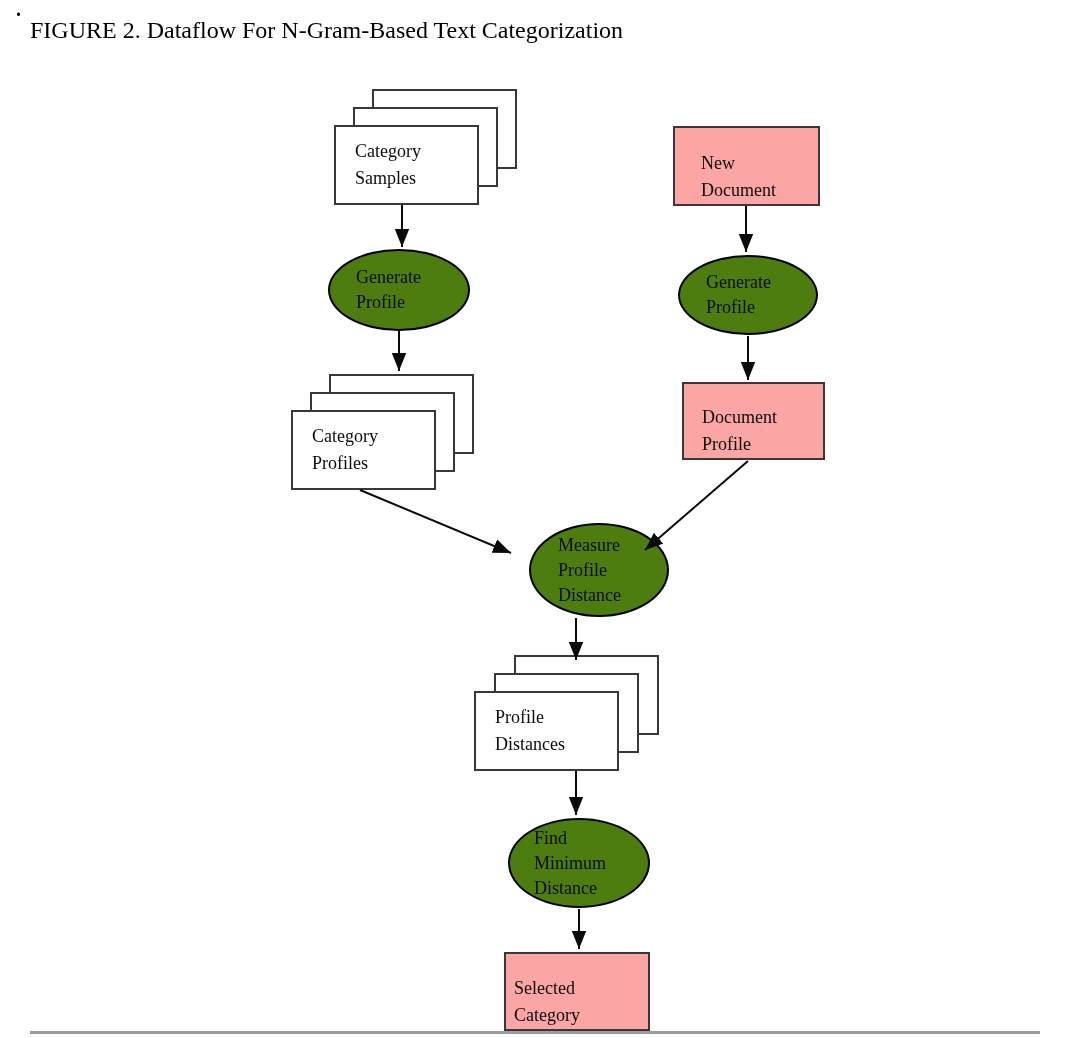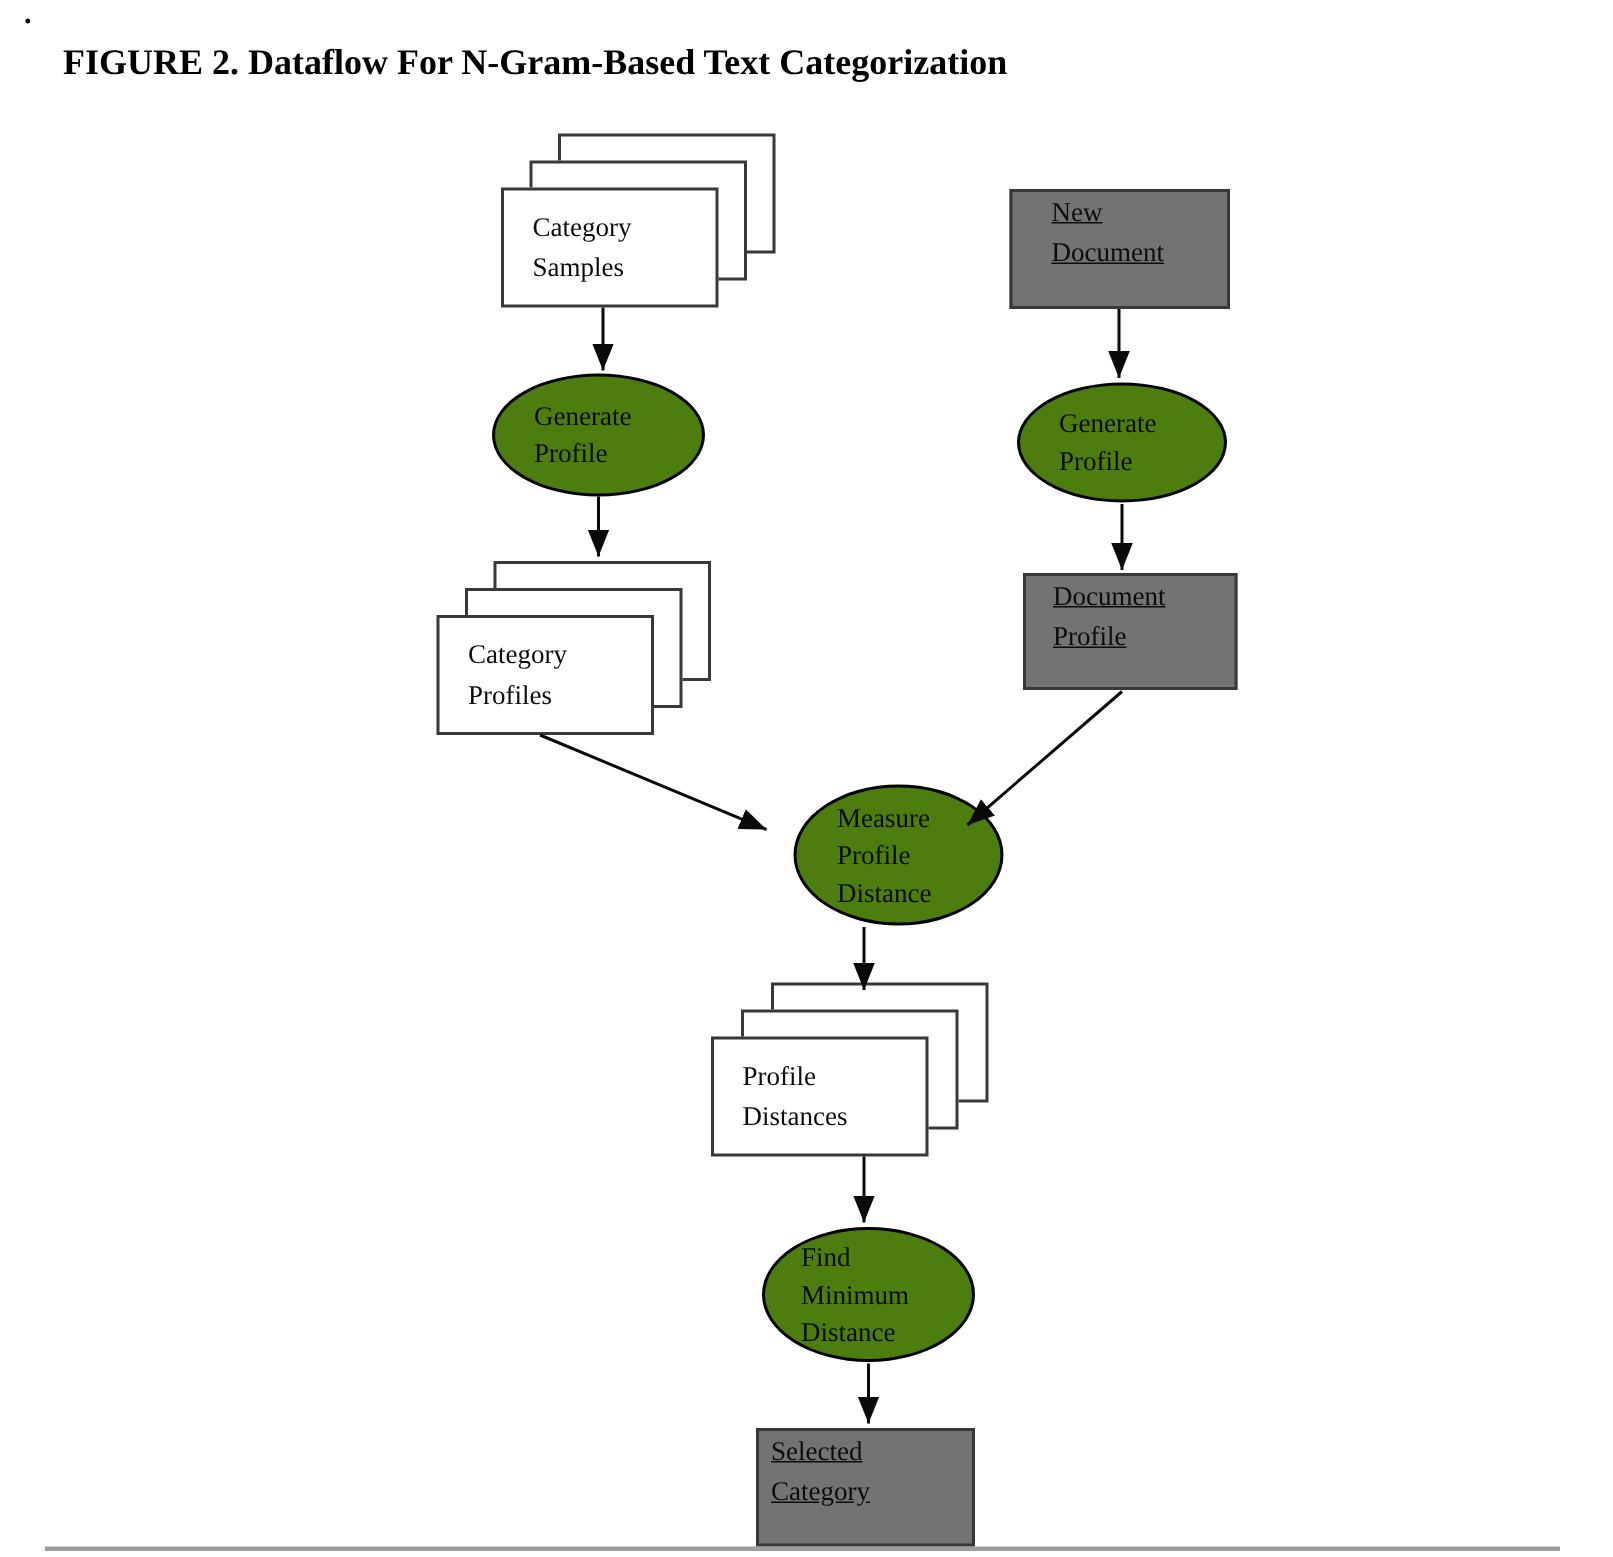--- a/index.html
+++ b/index.html
@@ -5,36 +5,36 @@
   html, body { margin:0; padding:0; background:#ffffff; }
   .canvas {
     position:relative; width:1075px; height:1038px; background:#ffffff;
     font-family:"Liberation Serif", "DejaVu Serif", serif; color:#0c0c0c;
     overflow:hidden;
   }
   .stray-dot {
     position:absolute; left:16px; top:-2px; font-size:20px; font-weight:bold; color:#000;
   }
   .fig-title {
-    position:absolute; left:30px; top:17px; margin:12px;
-    font-size:24px; font-weight:bold; color:#000; white-space:nowrap;
+    position:absolute; left:30px; top:17px; margin:0;
+    font-size:24px; font-weight:normal; color:#000; white-space:nowrap;
   }
   .node-label {
     white-space:pre-line; font-size:18px; line-height:27px; color:#0c0c0c;
   }
   .ellipse .node-label { line-height:25px; }
   .stack { position:absolute; }
   .sheet {
     position:absolute; width:145px; height:80px; background:#ffffff;
     border:2px solid #383838; box-sizing:border-box;
   }
   .sheet.front { display:flex; align-items:center; padding-left:19px; }
   .box {
-    position:absolute; background:#737373; border:2px solid #383838;
-    box-sizing:border-box; display:flex; align-items:flex-start; padding-left:22px;text-decoration:underline;
+    position:absolute; background:#fca5a5; border:2px solid #383838;
+    box-sizing:border-box; display:flex; align-items:flex-end; padding-left:22px;
   }
   .ellipse {
     position:absolute; background:#4d7c0f; border:2px solid #000000;
     border-radius:50%; box-sizing:border-box; display:flex; align-items:center;
   }
   .connector-layer {
     position:absolute; left:0; top:0; width:1075px; height:1038px;
     z-index:5; pointer-events:none;
   }
   .connector-layer line { stroke:#0a0a0a; stroke-width:2; }

